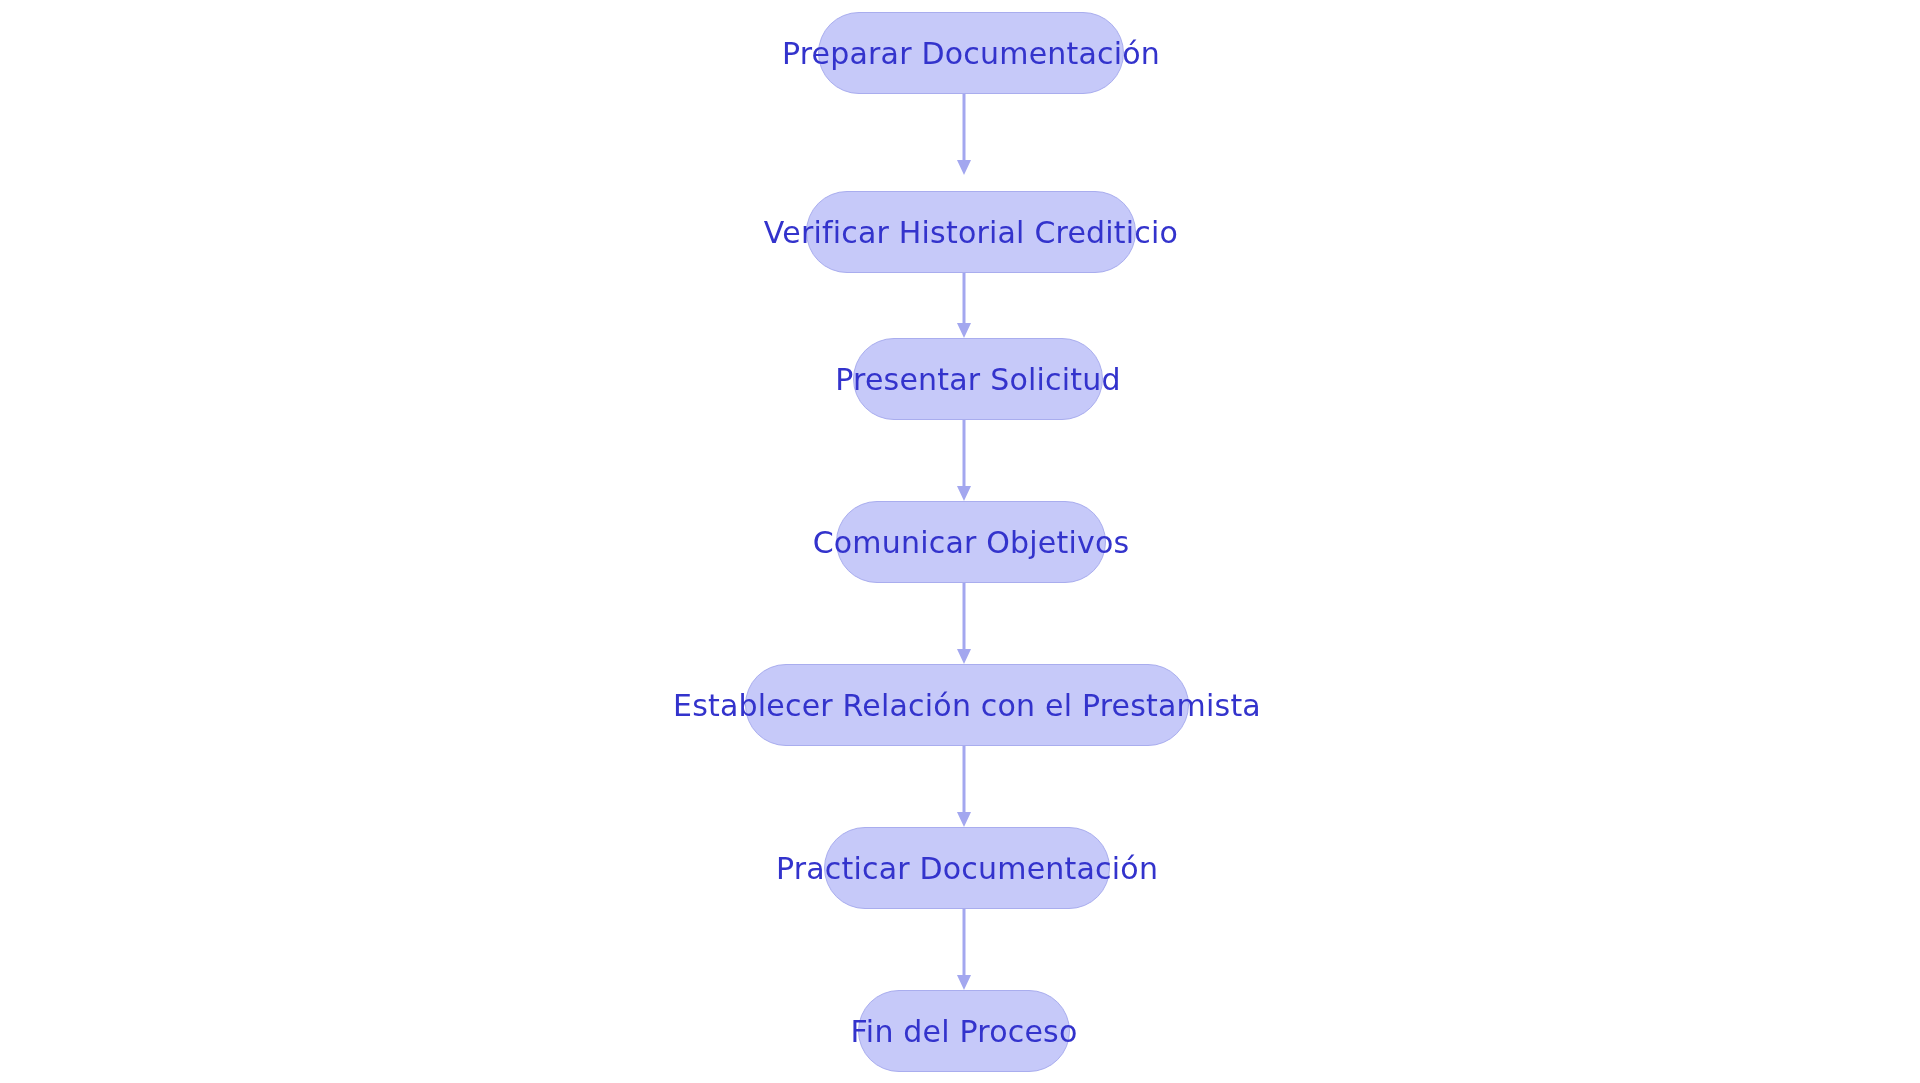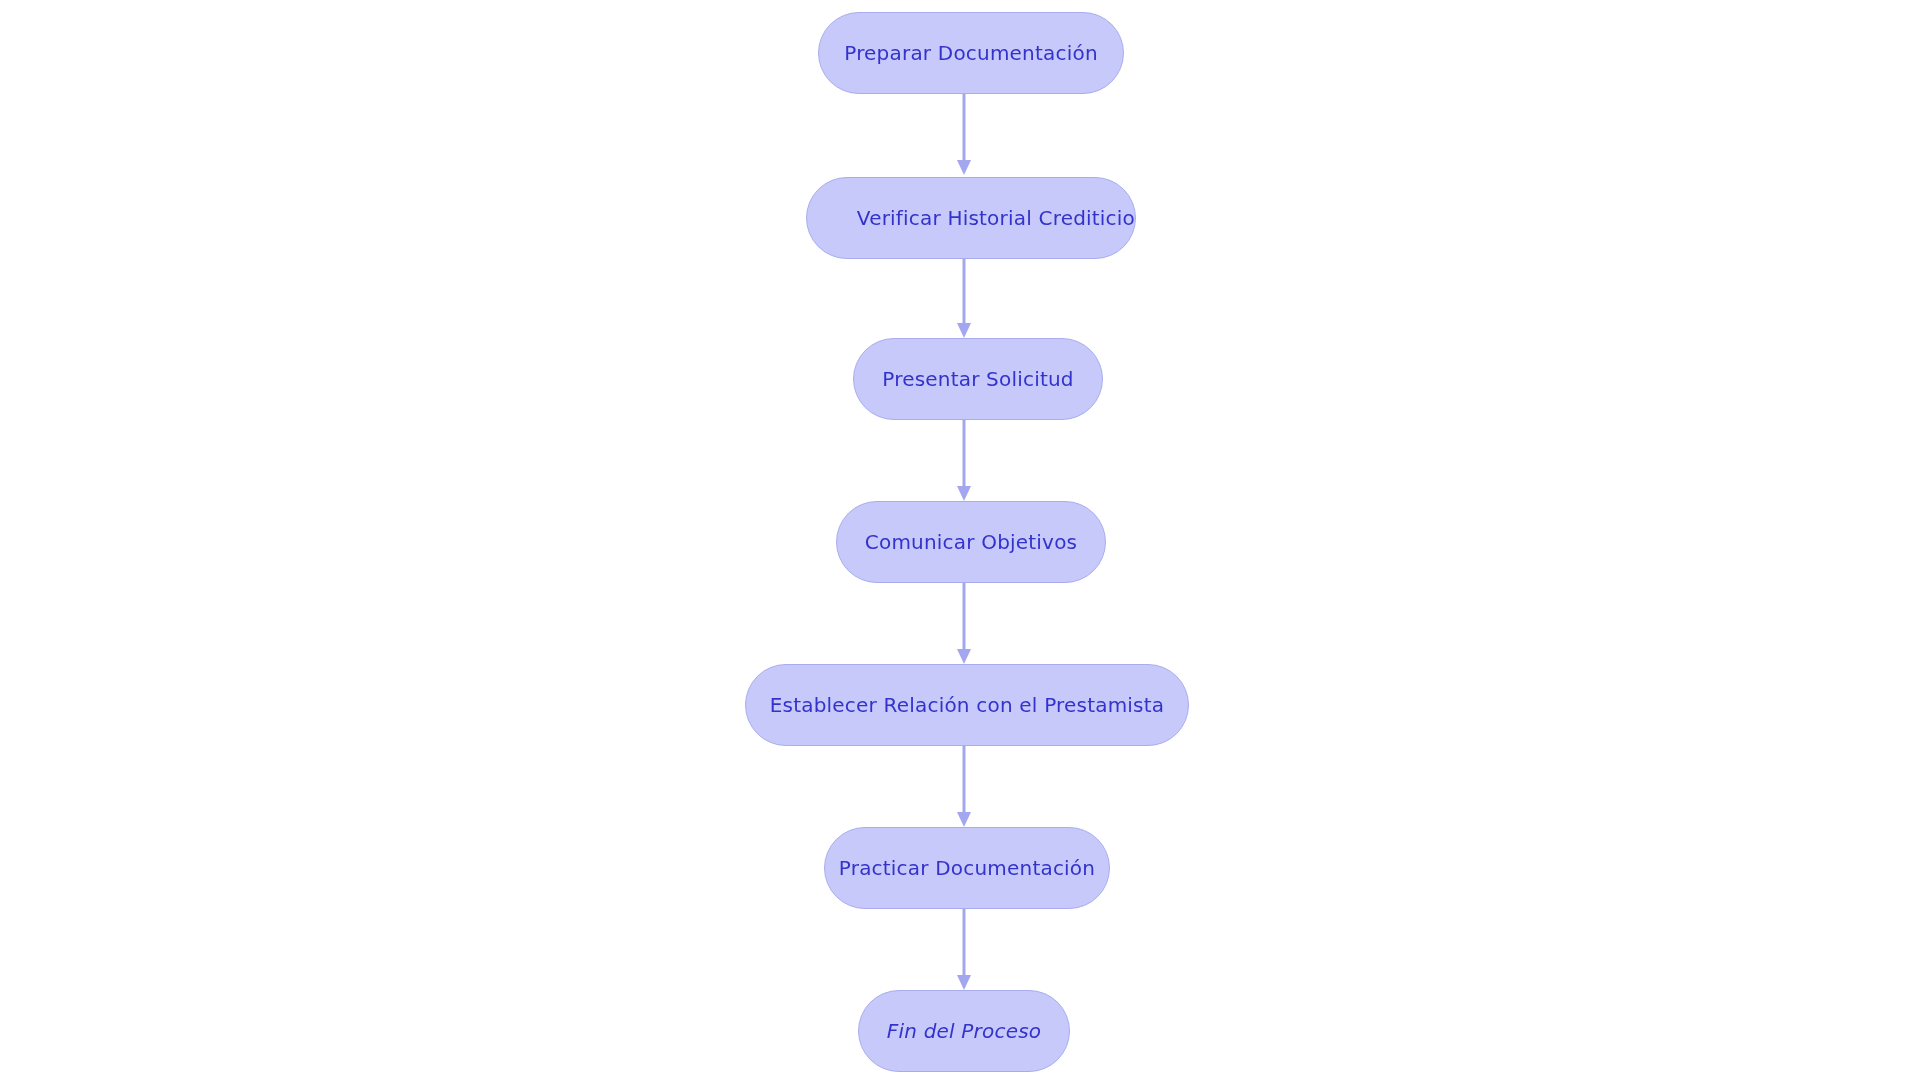--- a/index.html
+++ b/index.html
@@ -23,21 +23,21 @@
     position: absolute;
     box-sizing: border-box;
     height: 82px;
     background: #c6c9f9;
     border: 1.5px solid #a9adee;
     border-radius: 41px;
     display: flex;
     align-items: center;
     justify-content: center;
     color: #3333cc;
-    font-size: 20px;
+    font-size: 30px;
     font-family: "DejaVu Sans", sans-serif;
     font-weight: 400;
     letter-spacing: 0.2px;
     white-space: nowrap;
     -webkit-font-smoothing: antialiased;
   }
   .flow-connector {
     position: absolute;
     left: 0;
     top: 0;
@@ -83,37 +83,37 @@
     <g>
       <line class="conn-line" x1="964" y1="909" x2="964" y2="975"></line>
       <polygon class="conn-head" points="957,975 971,975 964,990"></polygon>
     </g>
   </svg>
 
   <div class="flow-node" style="left:818px; top:12px; width:306px;">
     <span>Preparar Documentación</span>
   </div>
 
-  <div class="flow-node" style="left:806px; top:177px; width:330px;justify-content:flex-end;">
+  <div class="flow-node" style="left:806px; top:191px; width:330px;">
     <span>Verificar Historial Crediticio</span>
   </div>
 
   <div class="flow-node" style="left:846px; top:338px; width:250px;margin-left:7px;">
     <span>Presentar Solicitud</span>
   </div>
 
   <div class="flow-node" style="left:836px; top:501px; width:270px;">
     <span>Comunicar Objetivos</span>
   </div>
 
   <div class="flow-node" style="left:745px; top:664px; width:444px;">
     <span>Establecer Relación con el Prestamista</span>
   </div>
 
   <div class="flow-node" style="left:824px; top:827px; width:286px;">
     <span>Practicar Documentación</span>
   </div>
 
-  <div class="flow-node" style="left:858px; top:990px; width:212px;font-style:italic;">
+  <div class="flow-node" style="left:858px; top:990px; width:212px;">
     <span>Fin del Proceso</span>
   </div>
 
 </div>
 
 </body></html>

